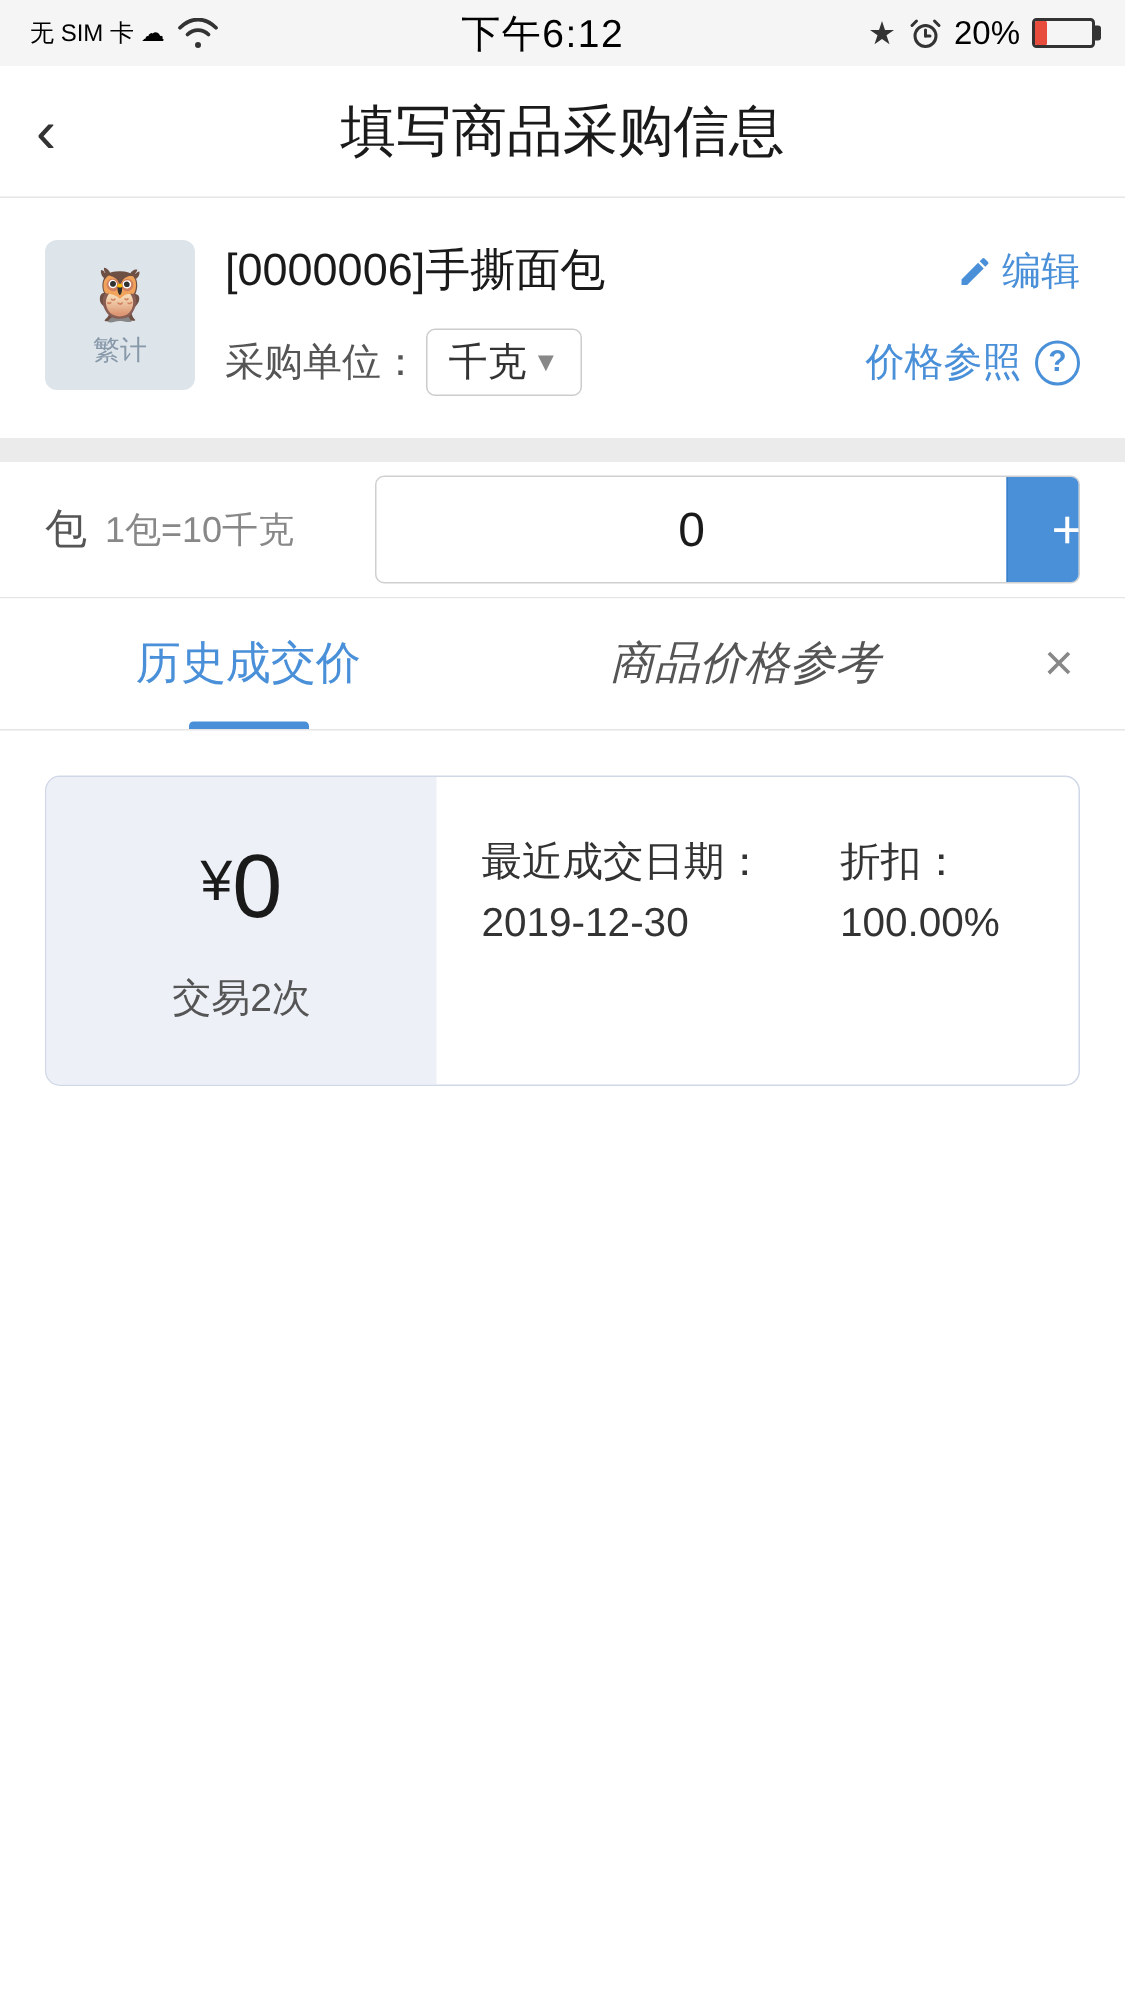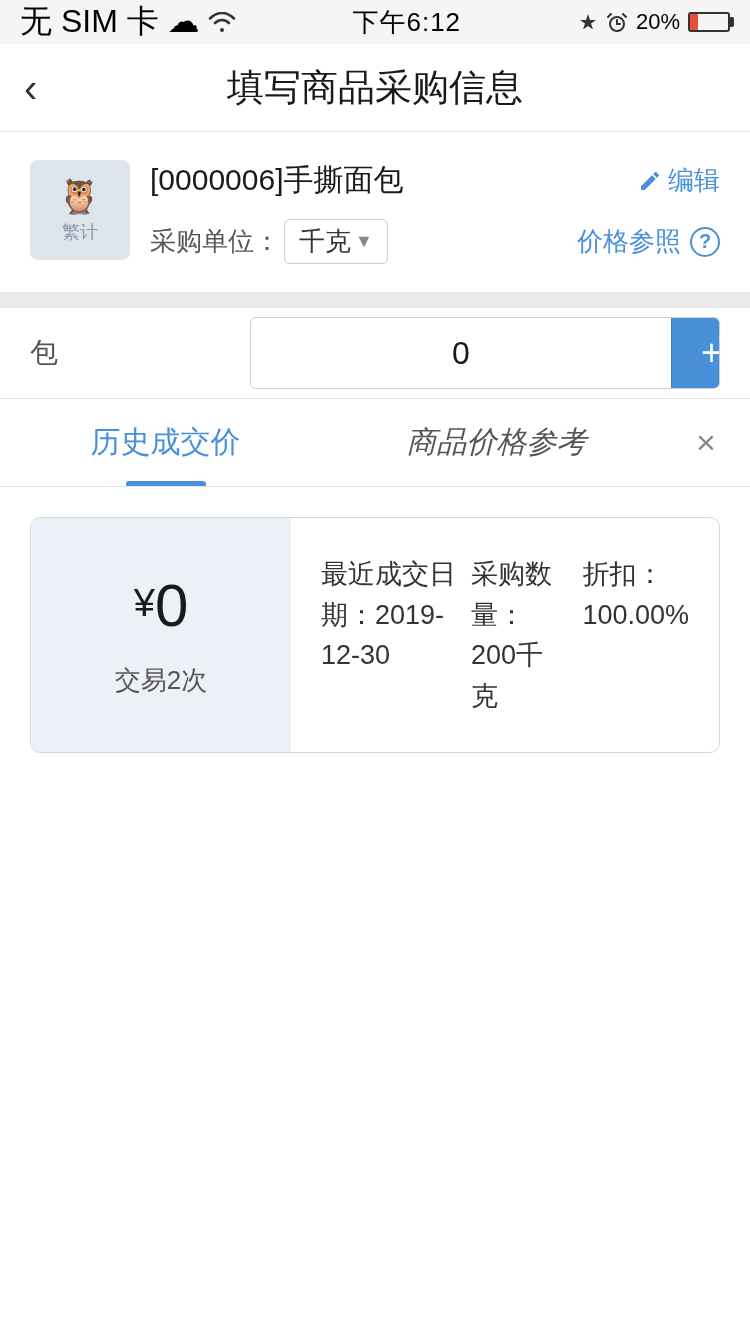--- a/index.html
+++ b/index.html
@@ -19,23 +19,22 @@
       background: #f5f5f5;
       display: flex;
       align-items: center;
       justify-content: space-between;
       padding: 0 20px;
       font-size: 24px;
       font-weight: 500;
     }
     .status-left {
       display: flex;
-      align-items: center;
       gap: 8px;
-      font-size: 32px;
+      font-size: 16px;
     }
     .status-center {
       font-size: 26px;
       font-weight: 500;
       letter-spacing: 1px;
     }
     .status-right {
       display: flex;
       align-items: center;
       gap: 8px;
@@ -441,20 +440,21 @@
       </div>
     </div>
   </div>
 </div>
 
 <div class="section-divider"></div>
 
 <div class="quantity-section">
   <div class="quantity-unit-label">
     <span class="qty-unit-badge">包</span>
+    <span class="qty-unit-sub">1包=10千克</span>
   </div>
   <div class="qty-input-area">
     <input class="qty-input" type="text" value="0" readonly="" style="">
     <div class="qty-plus-btn">+</div>
   </div>
 </div>
 
 <div class="bottom-panel">
 
   <div class="tabs-row">
@@ -474,23 +474,20 @@
         <div class="price-big">
           <span class="currency">¥</span><span>0</span>
         </div>
         <div class="price-sub">交易2次</div>
       </div>
       <div class="price-card-right">
         <div class="price-detail-item">
           <span>最近成交日期：</span><span>2019-12-30</span>
         </div>
         <div class="price-detail-item">
-          <span>采购数量：</span><span>200千克</span>
-        </div>
-        <div class="price-detail-item">
           <span>折扣：</span><span>100.00%</span>
         </div>
       </div>
     </div>
   </div>
 </div>
 
 <div class="main-white"></div>
 
 </body></html>

